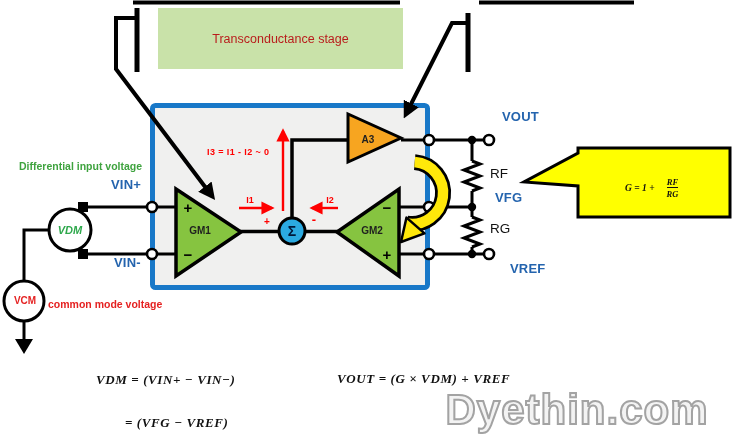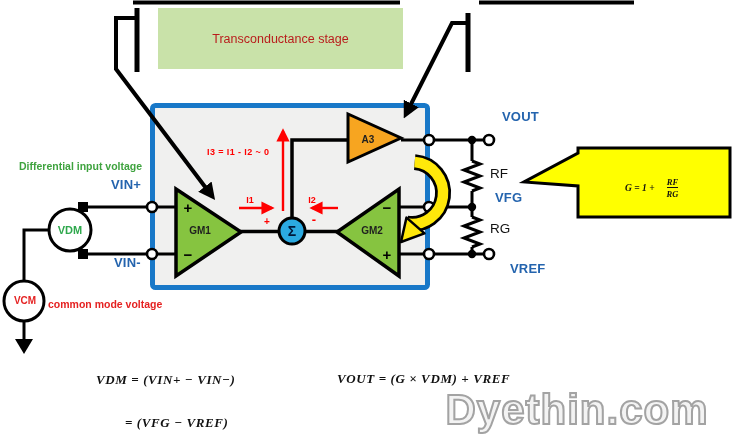--- a/index.html
+++ b/index.html
@@ -123,37 +123,37 @@
 
 <div class="lbl port" style="left:111px;top:178px;">VIN+</div>
 <div class="lbl port" style="left:114px;top:256px;">VIN-</div>
 <div class="lbl port" style="left:502px;top:110px;">VOUT</div>
 <div class="lbl port" style="left:495px;top:191px;">VFG</div>
 <div class="lbl port" style="left:510px;top:262px;">VREF</div>
 
 <div class="lbl" style="left:490px;top:167px;font-size:13.5px;color:#111;">RF</div>
 <div class="lbl" style="left:490px;top:222px;font-size:13.5px;color:#111;">RG</div>
 
-<div class="lbl ctr" style="left:70px;top:230px;font-size:11px;font-weight:700;color:#2EA84C;">VDM</div>
+<div class="lbl ctr" style="left:70px;top:230px;font-size:11px;font-weight:700;color:#2EA84C;font-style:italic;">VDM</div>
 <div class="lbl ctr" style="left:25px;top:301px;font-size:10px;font-weight:700;color:#E52222;">VCM</div>
 
 <div class="lbl ctr blocklbl" style="left:200px;top:231px;">GM1</div>
 <div class="lbl ctr blocklbl" style="left:372px;top:231px;">GM2</div>
 <div class="lbl ctr blocklbl" style="left:368px;top:140px;">A3</div>
 <div class="lbl ctr" style="left:292px;top:231px;font-size:14px;font-weight:700;color:#00183a;">Σ</div>
 
 <div class="lbl ctr sign" style="left:188px;top:207px;">+</div>
 <div class="lbl ctr sign" style="left:188px;top:254px;">−</div>
 <div class="lbl ctr sign" style="left:387px;top:207px;">−</div>
 <div class="lbl ctr sign" style="left:387px;top:254px;">+</div>
 <div class="lbl ctr redtxt" style="left:267px;top:222px;font-size:10px;">+</div>
 <div class="lbl ctr redtxt" style="left:314px;top:219px;font-size:13px;">-</div>
 
 <div class="lbl ctr redtxt" style="left:250px;top:200px;font-size:9px;">I1</div>
-<div class="lbl ctr redtxt" style="left:312px;top:200px;font-size:9px;">I2</div>
+<div class="lbl ctr redtxt" style="left:330px;top:200px;font-size:9px;">I2</div>
 <div class="lbl redtxt" style="left:207px;top:148px;font-size:9px;letter-spacing:.4px;">I3 = I1 - I2 ~ 0</div>
 
 <div class="gain" style="left:625px;top:177px;">
   <span>G = 1 +</span>
   <span class="frac">
     <span class="num">RF</span>
     <span class="den">RG</span>
   </span>
 </div>
 

